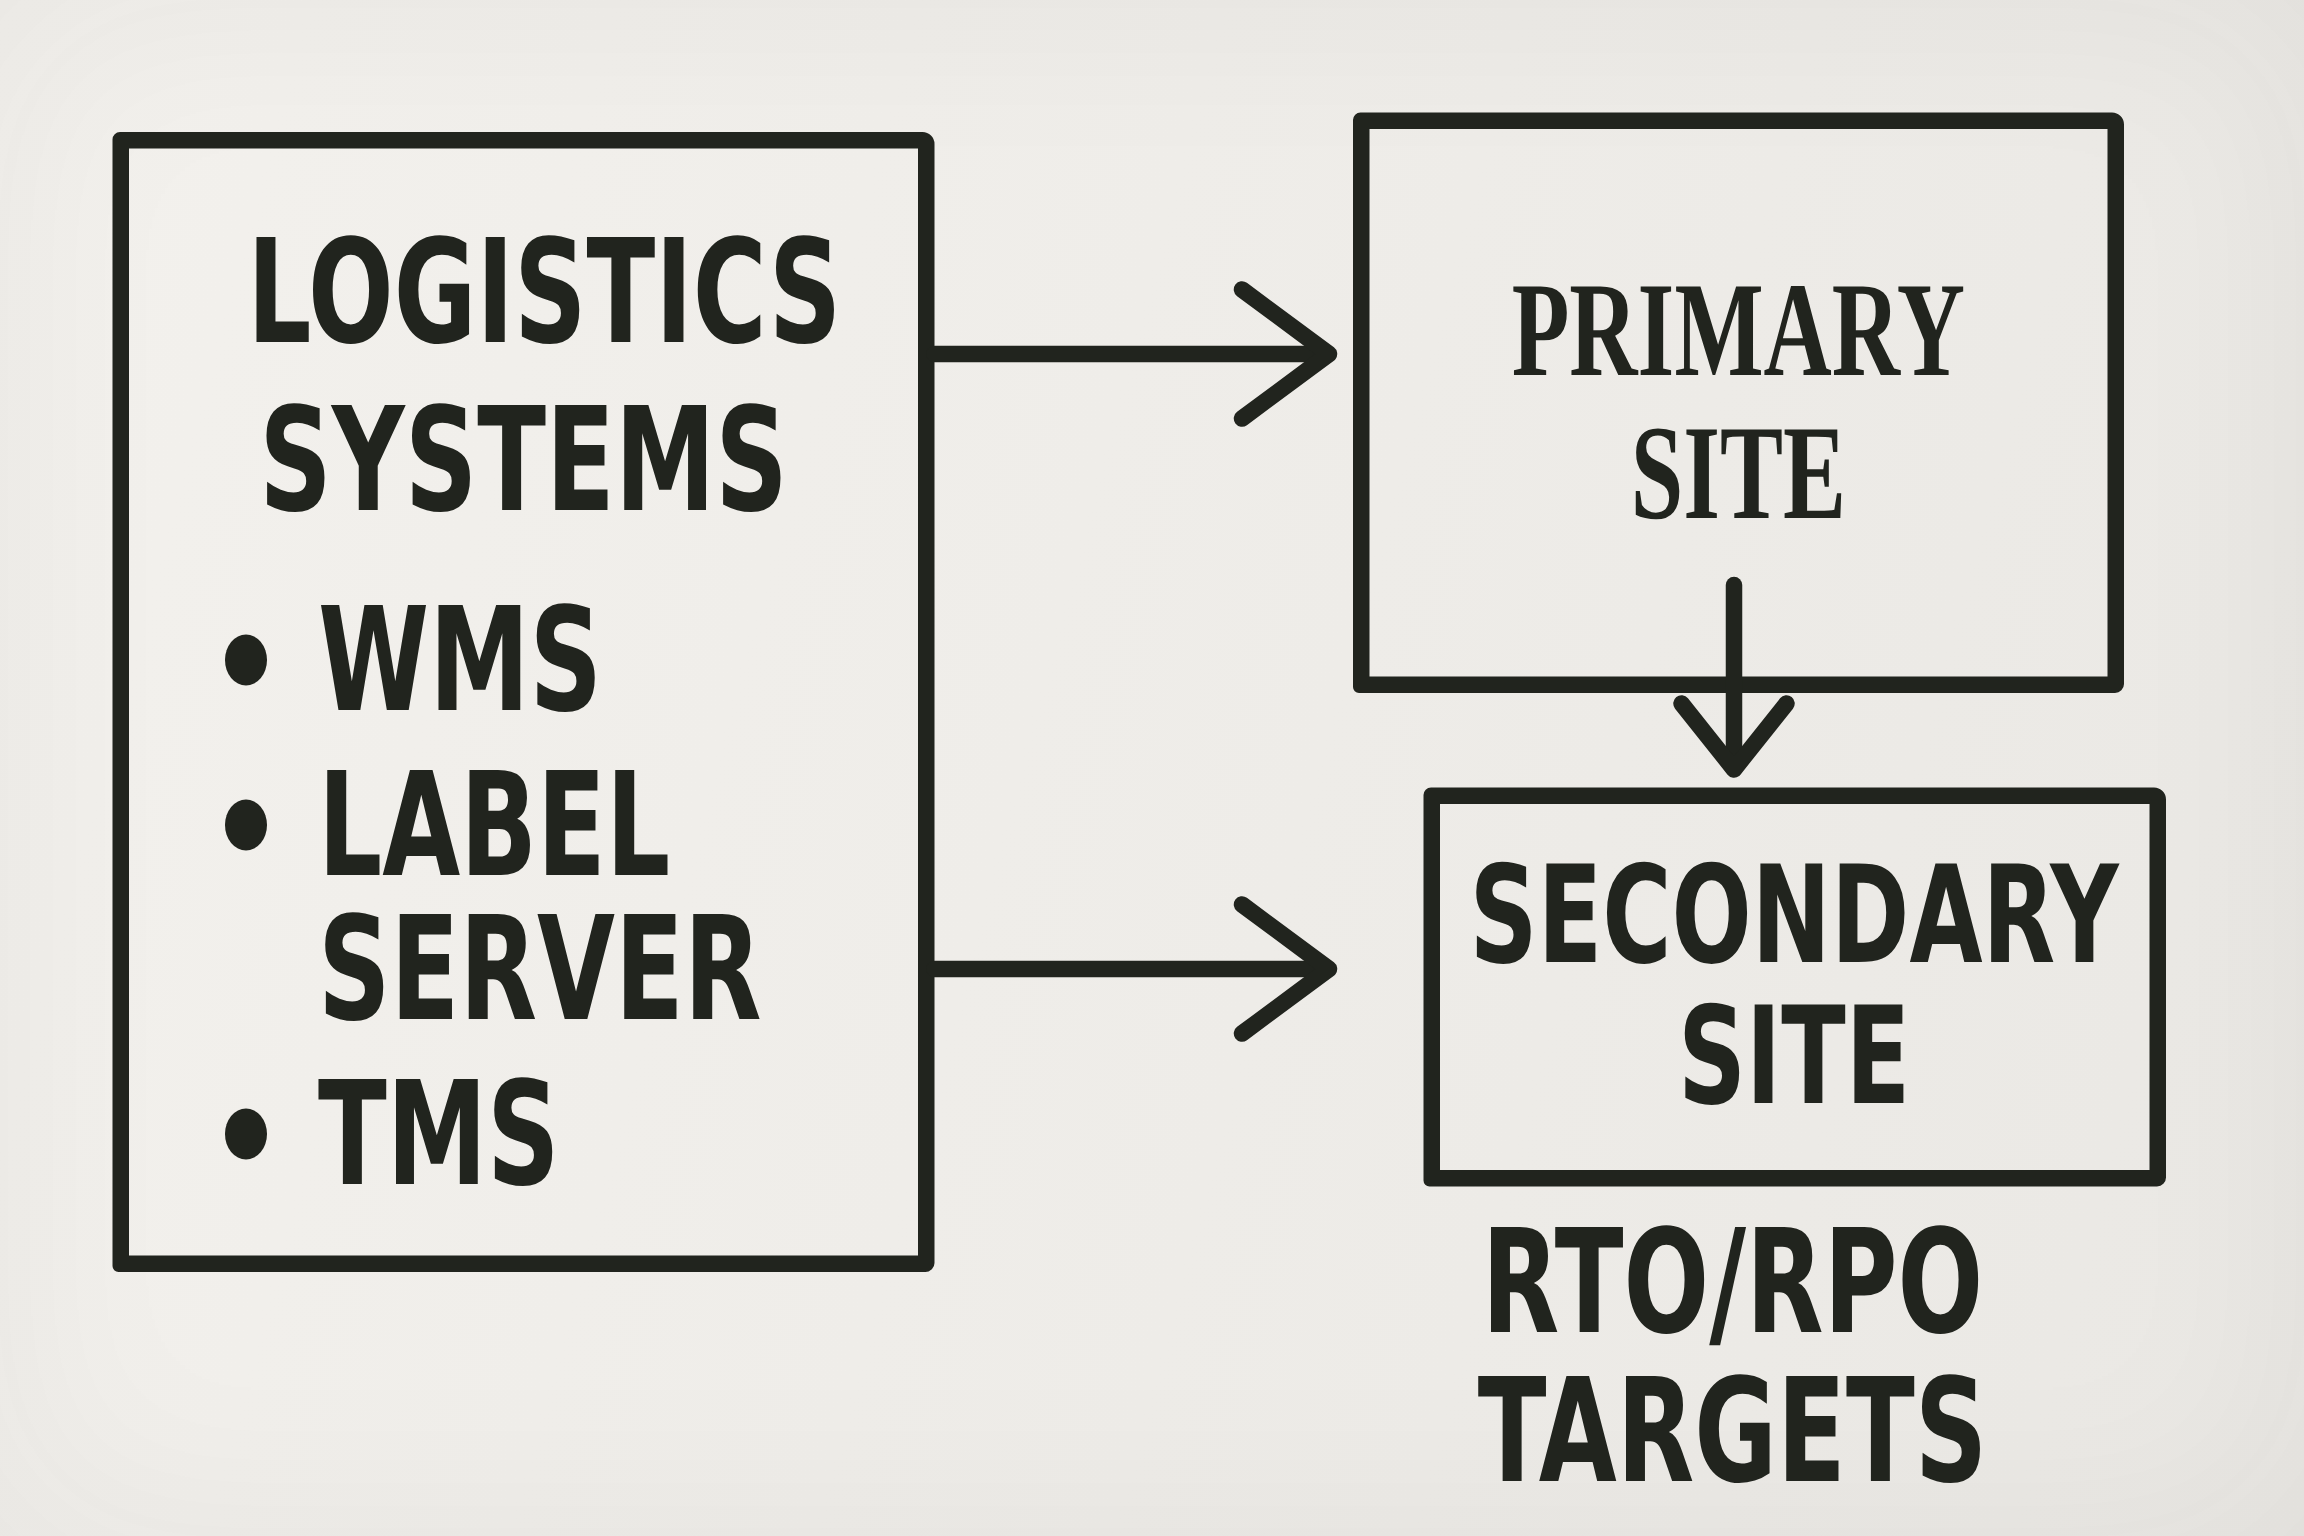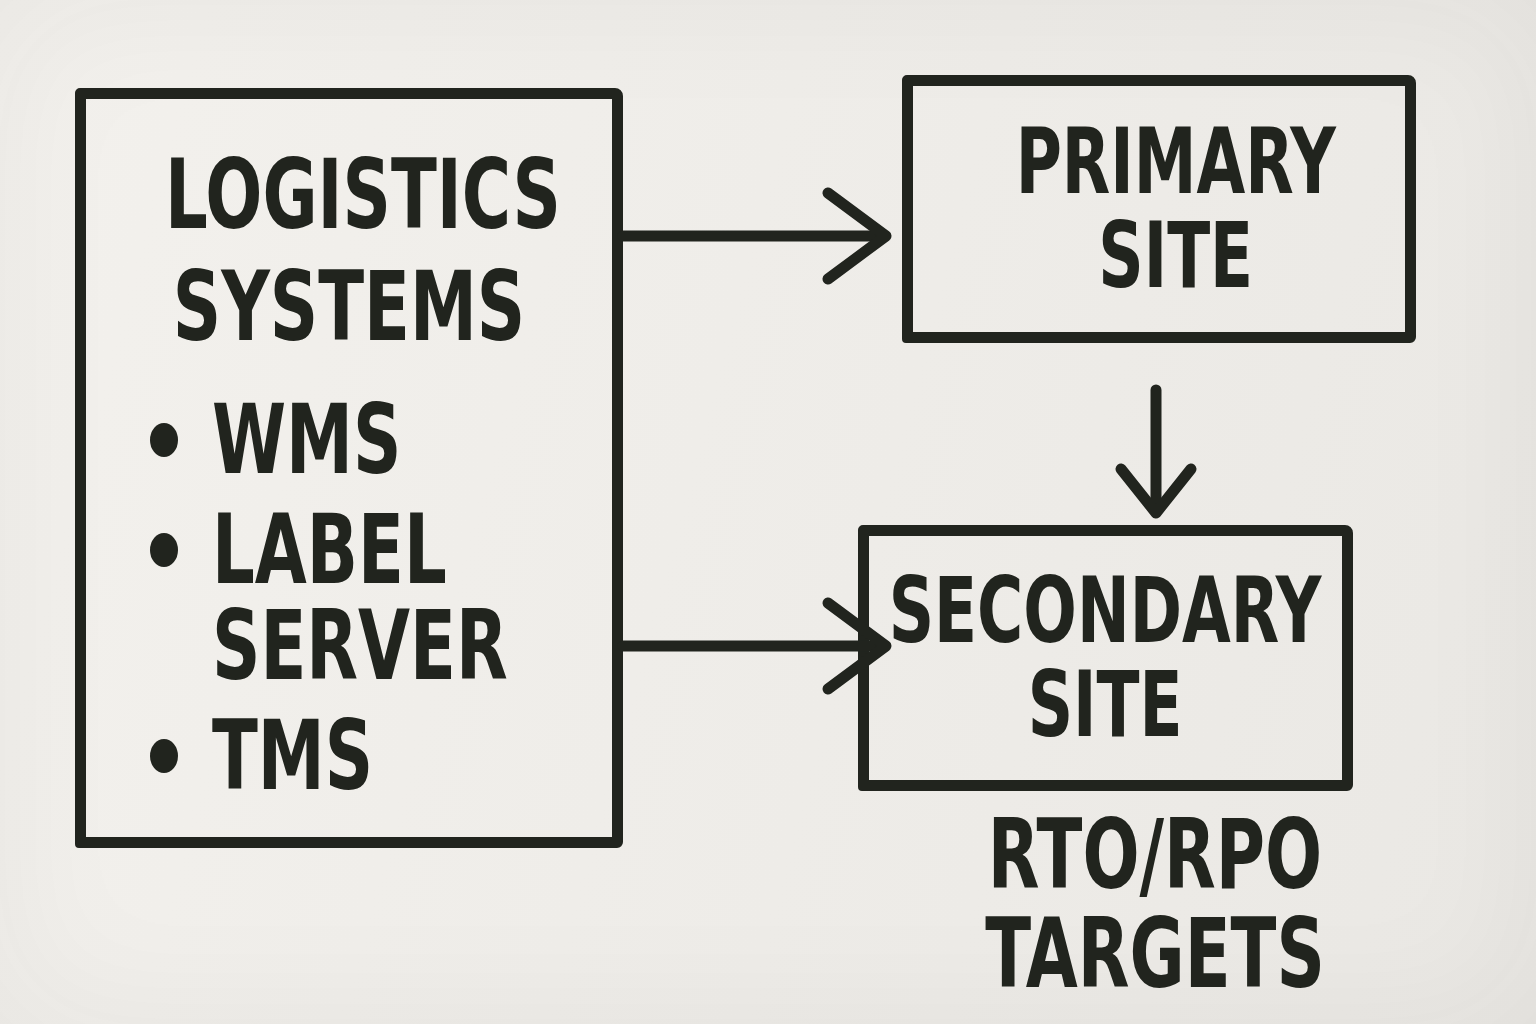--- a/index.html
+++ b/index.html
@@ -65,25 +65,25 @@
     display: inline-block;
     font-size: 96px;
     line-height: 1.0;
     max-width: 470px;
     transform: scaleX(0.70);
     transform-origin: 0 50%;
   }
   
   .box-primary {
     left: 902px; top: 75px;
-    width: 514px; height: 268px;
-    display: flex; align-items: center; justify-content: flex-end;
+    width: 514px; height: 387px;
+    display: flex; align-items: center; justify-content: center; font-family: Liberation Serif, serif;
   }
   .box-secondary {
-    left: 858px; top: 525px;
+    left: 949px; top: 525px;
     width: 495px; height: 266px;
     display: flex; align-items: center; justify-content: center;
   }
   .site-label {
     text-align: center;
     font-size: 90px;
     line-height: 1.05;
     transform: scaleX(0.70);
     transform-origin: 50% 50%;
     white-space: nowrap;

